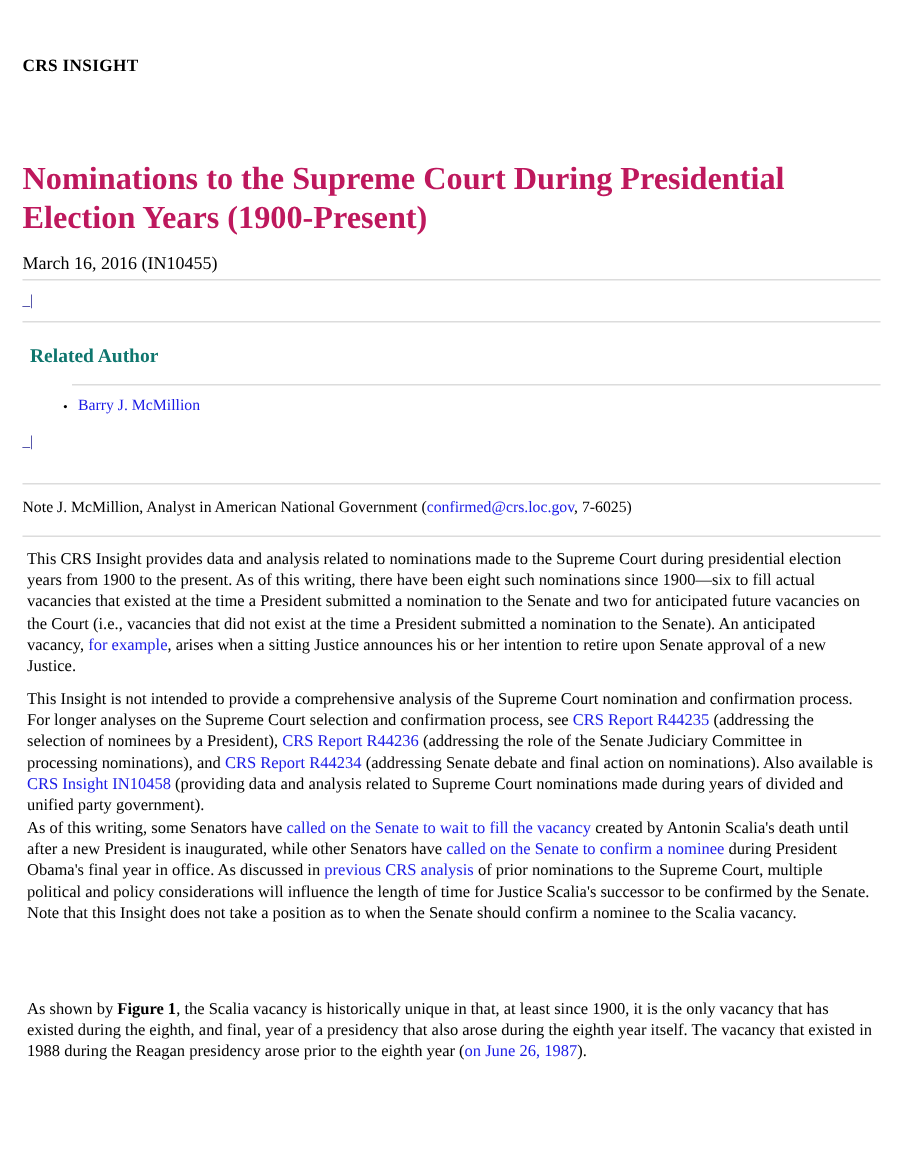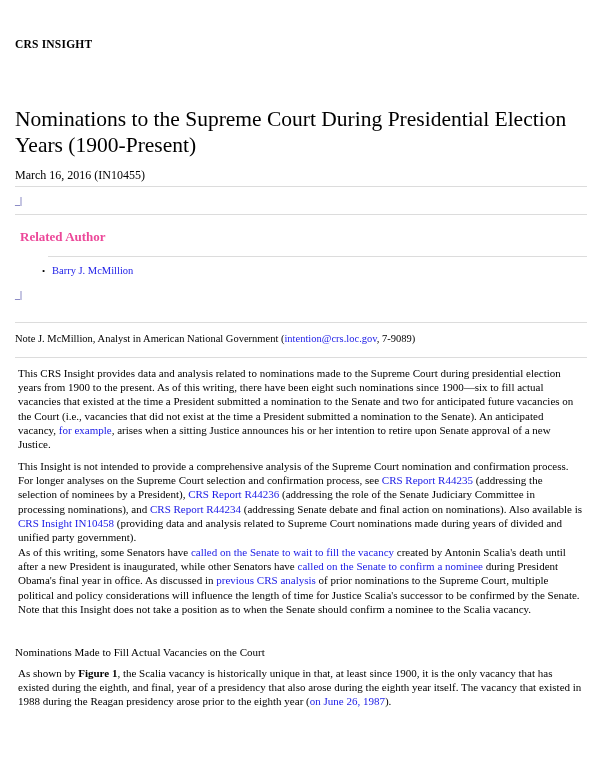--- a/index.html
+++ b/index.html
@@ -31,23 +31,23 @@
     font-size: 11.5px;
     letter-spacing: 0.2px;
     color: #000;
   }
   .doc-title {
     position: absolute;
     left: 15px;
     top: 92px;
     width: 572px;
     font-size: 21.5px;
-    font-weight: normal;
+    font-weight: bold;
     line-height: 26px;
-    color: #000000;
+    color: #be185d;
     text-indent: 0;
   }
   .doc-date {
     position: absolute;
     left: 15px;
     top: 168px;
     font-size: 12px;
     color: #000;
   }
   .rule {
@@ -69,21 +69,21 @@
   }
   .anchor-1 { left: 15px; top: 196px; }
   .anchor-2 { left: 15px; top: 290px; }
 
   .related-heading {
     position: absolute;
     left: 20px;
     top: 229px;
     font-size: 13px;
     font-weight: bold;
-    color: #ec4899;
+    color: #0f766e;
   }
   .author-list {
     position: absolute;
     left: 0;
     top: 264px;
     margin: 0;
     padding: 0 0 0 52px;
     list-style: none;
   }
   .author-list li {
@@ -160,39 +160,36 @@
       <span class="bullet">•</span>
       <a class="link">Barry J. McMillion</a>
     </li>
   </ul>
 
   <div class="anchor-mark anchor-2">_|</div>
 
   <div class="rule rule-author-top"></div>
 
   <div class="author-contact">
-    <span>Note J. McMillion, Analyst in American National Government (</span><a class="link">intention@crs.loc.gov</a><span>, 7-9089)</span>
+    <span>Note J. McMillion, Analyst in American National Government (</span><a class="link">confirmed@crs.loc.gov</a><span>, 7-6025)</span>
   </div>
 
   <div class="rule rule-author-bot"></div>
 
   <div class="body-block p1">
     <p class="indented"><span>This CRS Insight provides data and analysis related to nominations made to the Supreme Court during presidential election years from 1900 to the present. As of this writing, there have been eight such nominations since 1900—six to fill actual vacancies that existed at the time a President submitted a nomination to the Senate and two for anticipated future vacancies on the Court (i.e., vacancies that did not exist at the time a President submitted a nomination to the Senate). An anticipated vacancy, </span><a class="link">for example</a><span>, arises when a sitting Justice announces his or her intention to retire upon Senate approval of a new Justice.</span></p>
   </div>
 
   <div class="body-block p2">
     <p class="indented"><span>This Insight is not intended to provide a comprehensive analysis of the Supreme Court nomination and confirmation process. For longer analyses on the Supreme Court selection and confirmation process, see </span><a class="link">CRS Report R44235</a><span> (addressing the selection of nominees by a President), </span><a class="link">CRS Report R44236</a><span> (addressing the role of the Senate Judiciary Committee in processing nominations), and </span><a class="link">CRS Report R44234</a><span> (addressing Senate debate and final action on nominations). Also available is </span><a class="link">CRS Insight IN10458</a><span> (providing data and analysis related to Supreme Court nominations made during years of divided and unified party government).</span></p>
   </div>
 
   <div class="body-block p3">
     <p class="indented"><span>As of this writing, some Senators have </span><a class="link">called on the Senate to wait to fill the vacancy</a><span> created by Antonin Scalia's death until after a new President is inaugurated, while other Senators have </span><a class="link">called on the Senate to confirm a nominee</a><span> during President Obama's final year in office. As discussed in </span><a class="link">previous CRS analysis</a><span> of prior nominations to the Supreme Court, multiple political and policy considerations will influence the length of time for Justice Scalia's successor to be confirmed by the Senate. Note that this Insight does not take a position as to when the Senate should confirm a nominee to the Scalia vacancy.</span></p>
   </div>
 
-  <div class="body-block sect-head">
-    <p>Nominations Made to Fill Actual Vacancies on the Court</p>
-  </div>
 
   <div class="body-block p4">
     <p class="indented"><span>As shown by </span><b>Figure 1</b><span>, the Scalia vacancy is historically unique in that, at least since 1900, it is the only vacancy that has existed during the eighth, and final, year of a presidency that also arose during the eighth year itself. The vacancy that existed in 1988 during the Reagan presidency arose prior to the eighth year (</span><a class="link">on June 26, 1987</a><span>).</span></p>
   </div>
 
 
 </div>
 
 </body></html>

